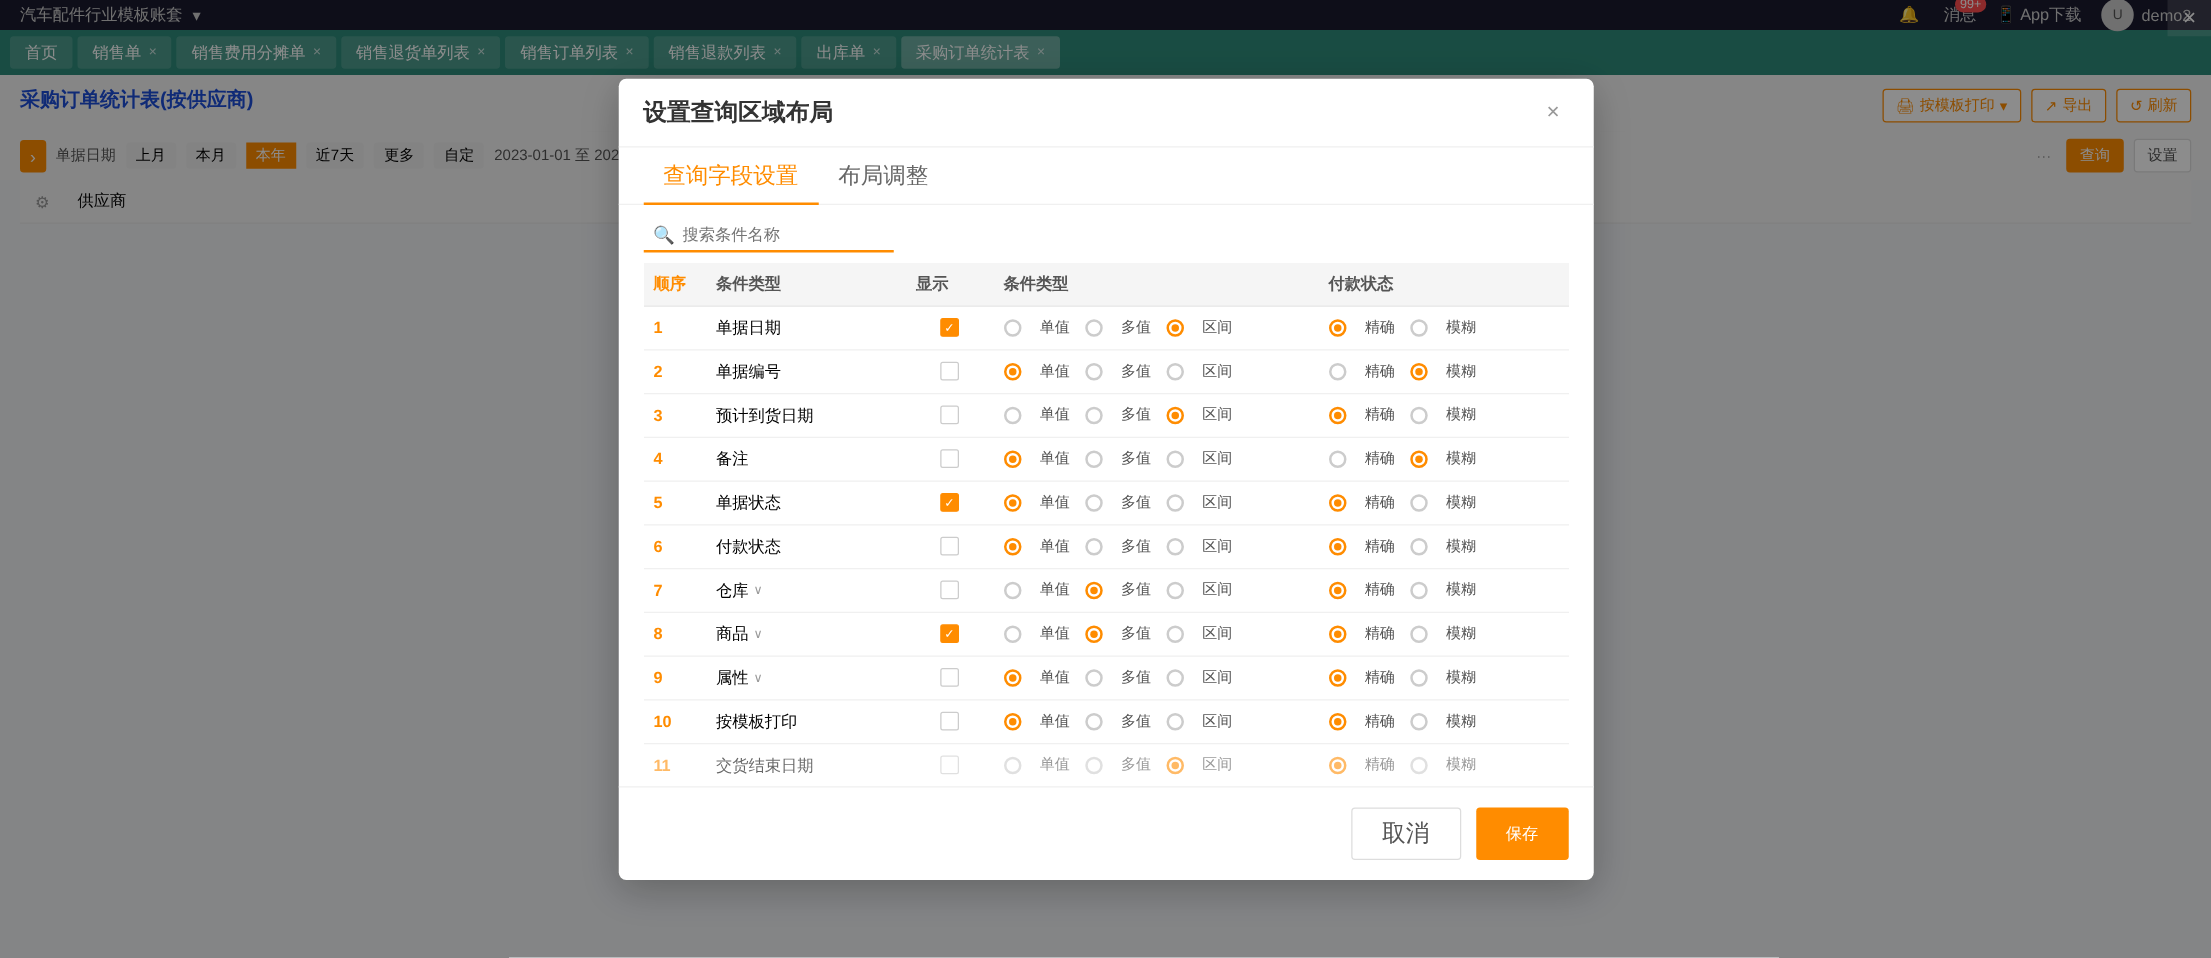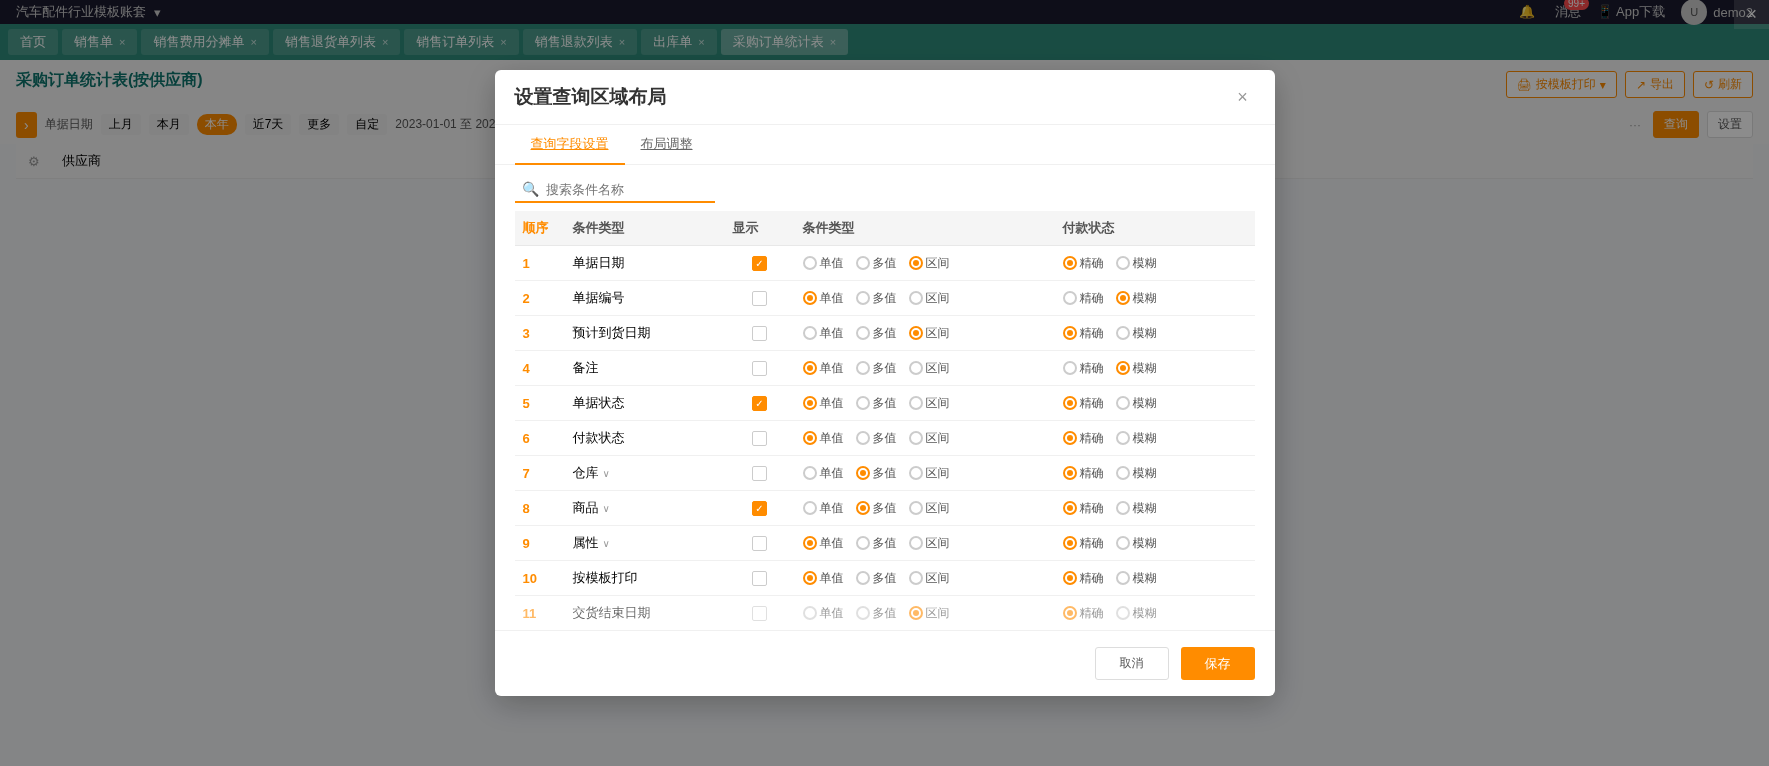--- a/index.html
+++ b/index.html
@@ -38,34 +38,34 @@
       cursor: pointer;
       display: flex;
       align-items: center;
       gap: 6px;
     }
     .tab-item.active { background: rgba(255,255,255,0.3); }
     .tab-close { font-size: 11px; opacity: 0.7; }
     .page-title {
       font-size: 16px;
       font-weight: bold;
-      color: #0f766e;
+      color: #1d4ed8;
       margin-bottom: 8px;
     }
     .filter-btn {
       background: #ff8c00;
       color: white;
       border: none;
       border-radius: 3px;
       padding: 4px 10px;
       cursor: pointer;
       font-size: 12px;
     }
     .date-tag { padding: 2px 8px; border-radius: 3px; cursor: pointer; background: #eee; font-size: 12px; }
-    .date-tag.active { background: #ff8c00; color: white; border-radius: 10px; }
+    .date-tag.active { background: #ff8c00; color: white; border-radius: 0; }
     .table-header-row {
       display: flex;
       background: #f5f5f5;
       border-bottom: 1px solid #e8e8e8;
       padding: 8px 12px;
       align-items: center;
       gap: 4px;
     }
     .col-icon { width: 30px; color: #999; }
     .col-supplier { flex: 1; }
@@ -121,26 +121,25 @@
 
     
     .modal-tabs {
       display: flex;
       gap: 0;
       padding: 0 20px;
       border-bottom: 1px solid #f0f0f0;
     }
     .modal-tab {
       padding: 10px 16px;
-      font-size: 13px;
+      font-size: 18px;
       cursor: pointer;
       color: #666;
       border-bottom: 2px solid transparent;
       margin-bottom: -1px;
-      text-decoration: underline;
     }
     .modal-tab.active { color: #ff8c00; border-bottom-color: #ff8c00; }
 
     
     .modal-search {
       padding: 12px 20px 8px;
       display: flex;
       align-items: center;
     }
     .search-box {
@@ -190,21 +189,21 @@
       border-bottom: 1px solid #f0f0f0;
       font-size: 13px;
     }
     .ct-row:last-child { border-bottom: none; }
     .ct-cell { padding: 0 8px; }
     .ct-num { color: #ff8c00; font-weight: bold; }
     .ct-check { display: flex; justify-content: center; }
 
     
     .radio-group { display: flex; gap: 12px; align-items: center; }
-    .radio-item { display: flex; align-items: center; gap: 3px; cursor: pointer; font-size: 12px; color: #555; }
+    .radio-item { display: flex; align-items: center; gap: 15px; cursor: pointer; font-size: 12px; color: #555; }
     .radio-circle {
       width: 14px; height: 14px; border-radius: 50%; border: 2px solid #ccc;
       display: flex; align-items: center; justify-content: center;
     }
     .radio-circle.checked { border-color: #ff8c00; }
     .radio-circle.checked::after {
       content: ''; width: 6px; height: 6px; background: #ff8c00; border-radius: 50%;
     }
 
     
@@ -226,21 +225,21 @@
       justify-content: flex-end;
       gap: 12px;
       border-top: 1px solid #f0f0f0;
     }
     .btn-cancel {
       padding: 7px 24px;
       border: 1px solid #ddd;
       background: white;
       border-radius: 3px;
       cursor: pointer;
-      font-size: 12px;
+      font-size: 19px;
       color: #555;
     }
     .btn-save {
       padding: 7px 24px;
       border: none;
       background: #ff8c00;
       color: white;
       border-radius: 3px;
       cursor: pointer;
       font-size: 13px;

